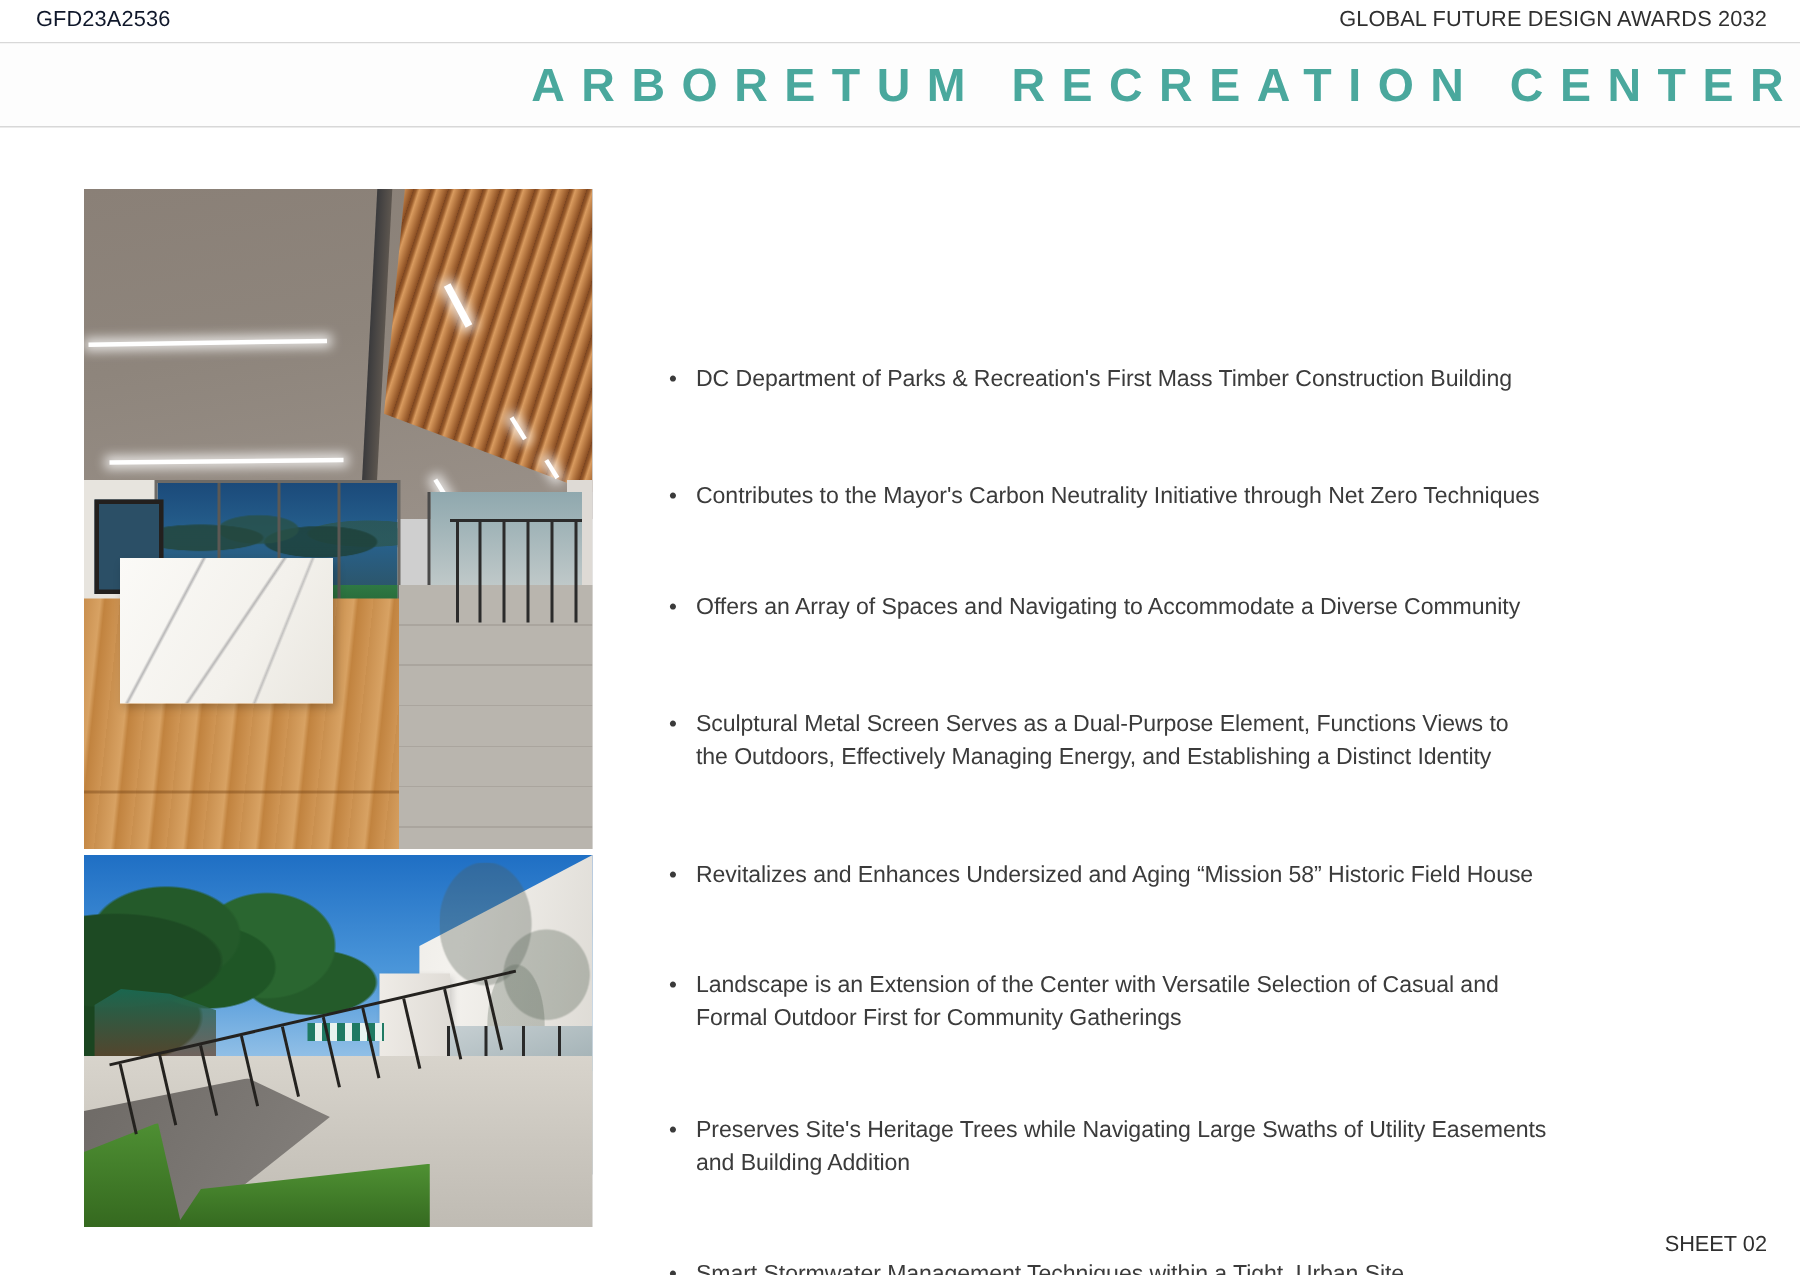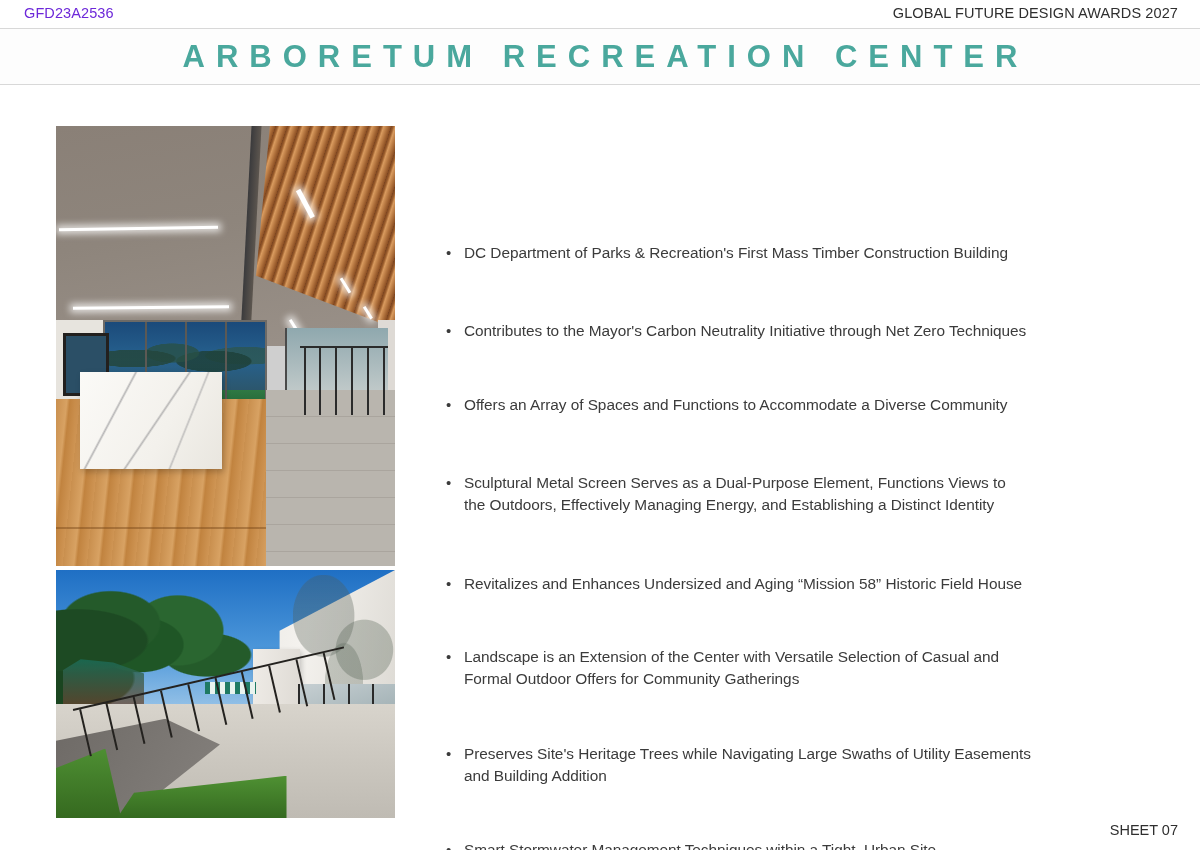--- a/index.html
+++ b/index.html
@@ -22,21 +22,21 @@
     left: 0; top: 0;
     width: 1200px;
     height: 28px;
     box-sizing: border-box;
   }
   .header-code {
     position: absolute;
     left: 24px; top: 5px;
     font-size: 14.5px;
     letter-spacing: 0.1px;
-    color: #6d28d9;
+    color: #0f172a;
     white-space: nowrap;
   }
   .header-award {
     position: absolute;
     right: 22px; top: 5px;
     font-size: 14.5px;
     letter-spacing: 0.1px;
     color: #2f2f2f;
     white-space: nowrap;
   }
@@ -50,21 +50,21 @@
   .rule-top  { top: 28px; }
   .rule-bot  { top: 84px; }
 
   
   .title-band {
     position: absolute;
     left: 0; top: 29px;
     width: 1200px; height: 55px;
     display: flex;
     align-items: center;
-    justify-content: center;
+    justify-content: flex-end;
     background: #fdfdfd;
   }
   .project-title {
     font-size: 31px;
     font-weight: bold;
     letter-spacing: 11px;
     color: #4aa89d;
     text-indent: 11px;
     white-space: nowrap;
     font-family: "Liberation Sans", sans-serif;
@@ -328,21 +328,21 @@
     font-size: 14.5px;
     color: #2f2f2f;
     white-space: nowrap;
   }
 </style>
 </head>
 <body>
 
 <div class="header-bar">
   <div class="header-code">GFD23A2536</div>
-  <div class="header-award">GLOBAL FUTURE DESIGN AWARDS 2027</div>
+  <div class="header-award">GLOBAL FUTURE DESIGN AWARDS 2032</div>
 </div>
 <div class="rule rule-top" style="background: rgb(216, 216, 216);"></div>
 
 <div class="title-band">
   <div class="project-title" style="color: rgb(74, 168, 157);">ARBORETUM RECREATION CENTER</div>
 </div>
 <div class="rule rule-bot" style="background: rgb(216, 216, 216);"></div>
 
 <div class="photo photo-interior">
   <div class="int-ceiling"></div>
@@ -413,41 +413,41 @@
   <div class="bullet" style="top: 124px;">
     <span class="dot">•</span>
     <span class="txt">DC Department of Parks &amp; Recreation's First Mass Timber Construction Building</span>
   </div>
   <div class="bullet" style="top: 202px;">
     <span class="dot">•</span>
     <span class="txt">Contributes to the Mayor's Carbon Neutrality Initiative through Net Zero Techniques</span>
   </div>
   <div class="bullet" style="top: 276px;">
     <span class="dot">•</span>
-    <span class="txt">Offers an Array of Spaces and Functions to Accommodate a Diverse Community</span>
+    <span class="txt">Offers an Array of Spaces and Navigating to Accommodate a Diverse Community</span>
   </div>
   <div class="bullet" style="top: 354px;">
     <span class="dot">•</span>
     <span class="txt">Sculptural Metal Screen Serves as a Dual-Purpose Element, Functions Views to
 the Outdoors, Effectively Managing Energy, and Establishing a Distinct Identity</span>
   </div>
   <div class="bullet" style="top: 455px;">
     <span class="dot">•</span>
     <span class="txt">Revitalizes and Enhances Undersized and Aging “Mission 58” Historic Field House</span>
   </div>
   <div class="bullet" style="top: 528px;">
     <span class="dot">•</span>
     <span class="txt">Landscape is an Extension of the Center with Versatile Selection of Casual and
-Formal Outdoor Offers for Community Gatherings</span>
+Formal Outdoor First for Community Gatherings</span>
   </div>
   <div class="bullet" style="top: 625px;">
     <span class="dot">•</span>
     <span class="txt">Preserves Site's Heritage Trees while Navigating Large Swaths of Utility Easements
 and Building Addition</span>
   </div>
   <div class="bullet" style="top: 721px;">
     <span class="dot">•</span>
     <span class="txt">Smart Stormwater Management Techniques within a Tight, Urban Site</span>
   </div>
 
 </div>
 
-<div class="sheet-label">SHEET 07</div>
+<div class="sheet-label">SHEET 02</div>
 
 </body></html>

